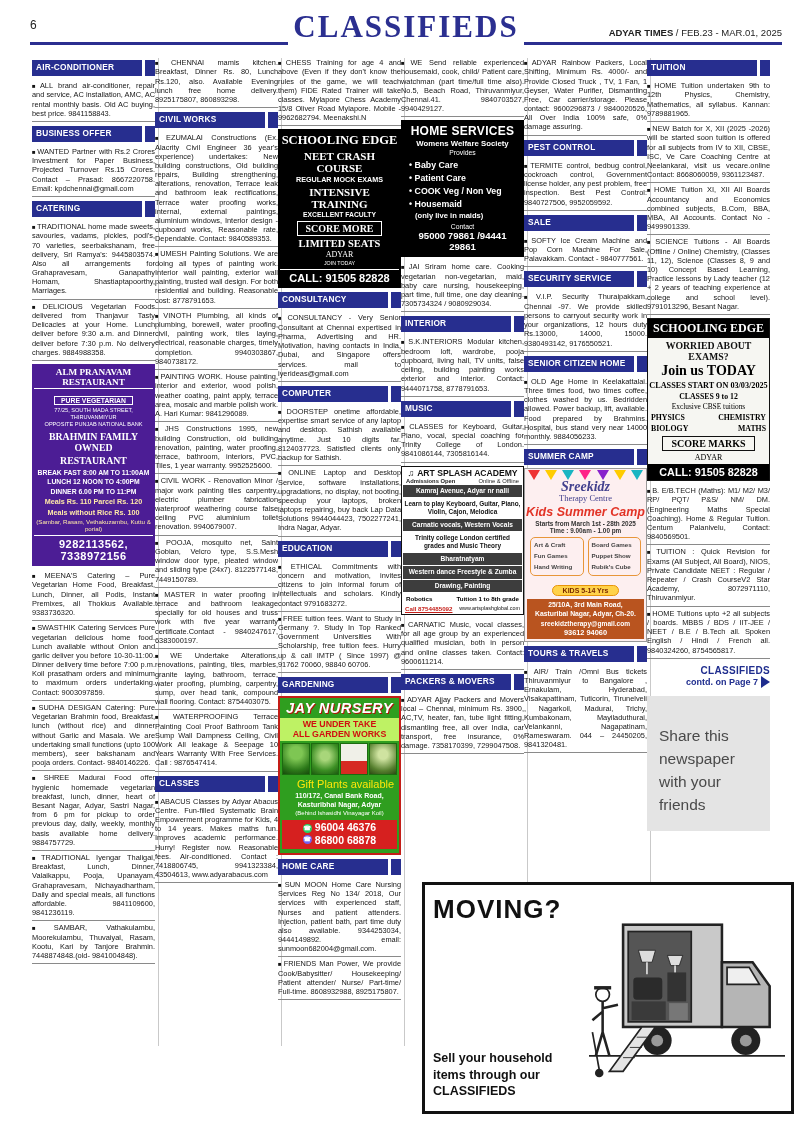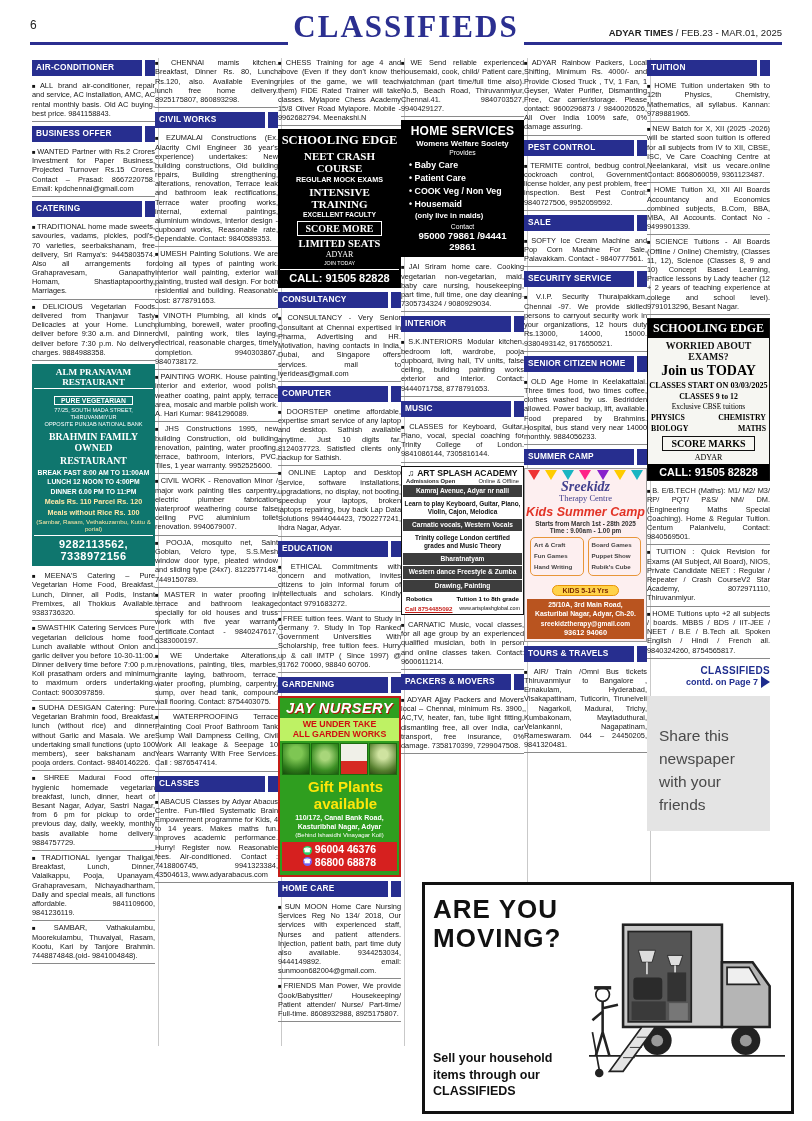--- a/index.html
+++ b/index.html
@@ -15,21 +15,21 @@
   
   #cols{position:absolute;top:56px;left:32px;display:flex;gap:0;height:1060px;overflow:hidden;}
   .col{width:123px;position:relative;}
   .col:not(:last-child)::after{content:"";position:absolute;top:2px;bottom:70px;right:-4px;width:1px;background:#c9c9c9;}
   .section-header{display:flex;align-items:stretch;margin:4px 0 3px;}
   .shbar{background:#272e8f;color:#fff;font-weight:bold;font-size:8.3px;letter-spacing:.2px;padding:3px 4px;flex:1;line-height:1.2;}
   .shsq{width:10px;background:#272e8f;margin-left:3px;}
   .classified{font-size:7.4px;line-height:1.24;text-align:justify;color:#151515;border-bottom:1px solid #8a8a8a;padding:2px 0 3px;}
   .classified .sq{font-size:6px;margin-right:1px;}
   
-  .ad-alm{background:#0f766e;color:#fff;text-align:center;padding:3px 2px 4px;margin:3px 0;}
+  .ad-alm{background:#4c1d95;color:#fff;text-align:center;padding:3px 2px 4px;margin:3px 0;}
   .alm-title{font-family:"Liberation Serif",serif;font-weight:bold;font-size:9.2px;border-bottom:1px solid #fff;padding-bottom:1px;}
   .alm-sub{display:inline-block;font-size:6.8px;font-weight:bold;border:1px solid #fff;padding:0 6px;margin:1px 0;}
   .alm-addr{font-size:5.6px;line-height:1.3;}
   .alm-brahmin{font-family:"Liberation Serif",serif;font-weight:bold;font-size:9.8px;line-height:1.15;margin-top:2px;}
   .alm-time{font-size:6.8px;font-weight:bold;margin-top:2.5px;}
   .alm-meal{font-size:7.2px;font-weight:bold;margin-top:2px;color:#ffe9a8;}
   .alm-items{font-size:6.2px;margin-top:1px;color:#ffe9a8;}
   .alm-phones{font-size:11px;font-weight:bold;letter-spacing:.5px;margin-top:3px;border-top:1px solid #fff;padding-top:2px;}
   
   .ad-se1{background:#000;color:#fff;text-align:center;padding:4px 2px;margin:3px 0;}
@@ -56,21 +56,21 @@
   
   .ad-jay{background:#2f9e1f;border:2px solid #c41d17;text-align:center;margin:3px 0;padding-bottom:2px;}
   .jay-title{color:#fff;font-weight:bold;font-style:italic;font-size:14.5px;letter-spacing:.5px;text-shadow:1px 1px 0 #b21208;padding:2px 0;}
   .jay-banner{background:#bef264;color:#d01010;font-weight:bold;font-size:8.8px;line-height:1.2;padding:1px 0;}
   .jay-photos{display:flex;gap:1px;padding:2px;}
   .jay-photos div{flex:1;height:30px;border:1px solid #1c6b10;}
   .jp1{background:radial-gradient(circle at 50% 30%,#7ec653 25%,#2d7a1a 70%,#174a0c);}
   .jp2{background:radial-gradient(circle at 50% 40%,#a8d67a 20%,#3c8f24 65%,#1d5a10);}
   .jp3{background:linear-gradient(#f0f0e8 55%,#d62a22 55%);}
   .jp4{background:radial-gradient(circle at 50% 35%,#cfe3a0 20%,#567f2e 70%,#2d4a14);}
-  .jay-gift{color:#ffe60a;font-weight:bold;font-size:15px;padding:1px 0;margin-left:12px;}
+  .jay-gift{color:#ffe60a;font-weight:normal;font-size:11px;padding:1px 0;margin-left:12px;}
   .jay-addr{color:#fff;font-weight:bold;font-size:7px;line-height:1.3;}
   .jay-addr3{color:#fff;font-size:6px;line-height:1.4;}
   .jay-phones{background:#d6201f;margin:2px;padding:1px 0 2px;color:#fff;font-weight:bold;font-size:10.5px;line-height:1.25;display:flex;align-items:center;justify-content:center;gap:3px;}
   .jay-icons{display:flex;flex-direction:column;gap:2px;}
   .ic-circle{width:9px;height:9px;border-radius:50%;color:#fff;font-size:6px;line-height:9px;text-align:center;}
   .ic-wa{background:#25d366;}
   .ic-vb{background:#7360f2;}
   
   .ad-as{border:1.5px solid #111;background:#fff;margin:3px 0;padding:1px;text-align:center;}
   .as-head{display:flex;align-items:center;justify-content:center;gap:3px;font-weight:bold;font-size:8.6px;color:#111;}
@@ -442,21 +442,20 @@
       <div>newspaper</div>
       <div>with your</div>
       <div>friends</div>
     </div>
       </div>
   </div>
 
   <div class="ad-moving">
     <div class="mv-left">
       <div class="mv-title">
-        <div>ARE YOU</div>
         <div>MOVING?</div>
       </div>
       <div class="mv-body">
         <div>Sell your household</div>
         <div>items through our</div>
         <div>CLASSIFIEDS</div>
       </div>
     </div>
     <div class="mv-right">
       <svg width="196" height="188" viewBox="0 0 230 200">

